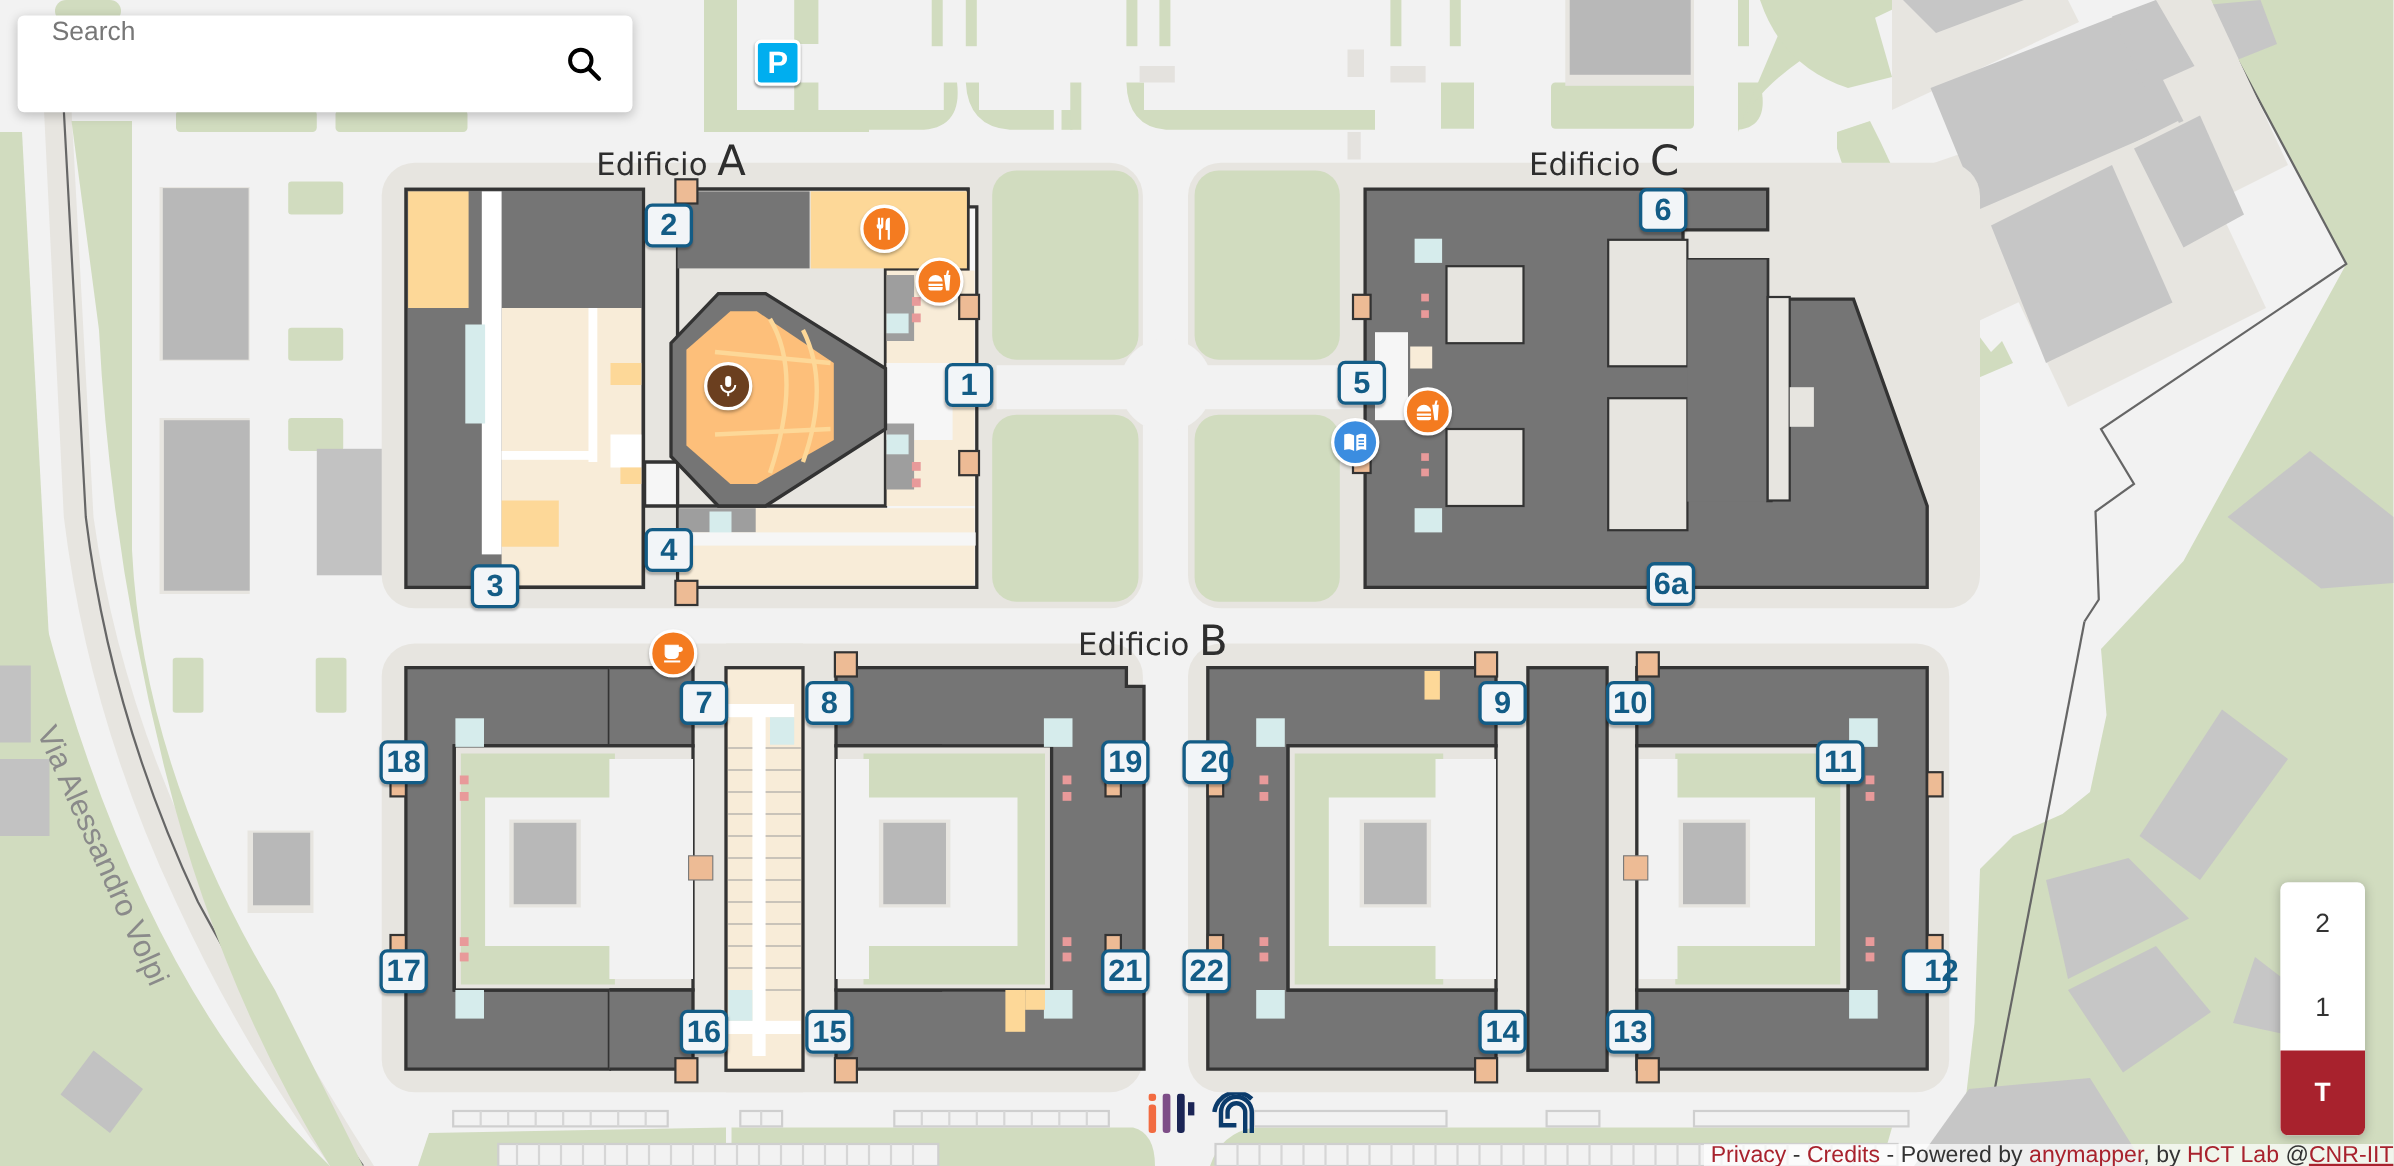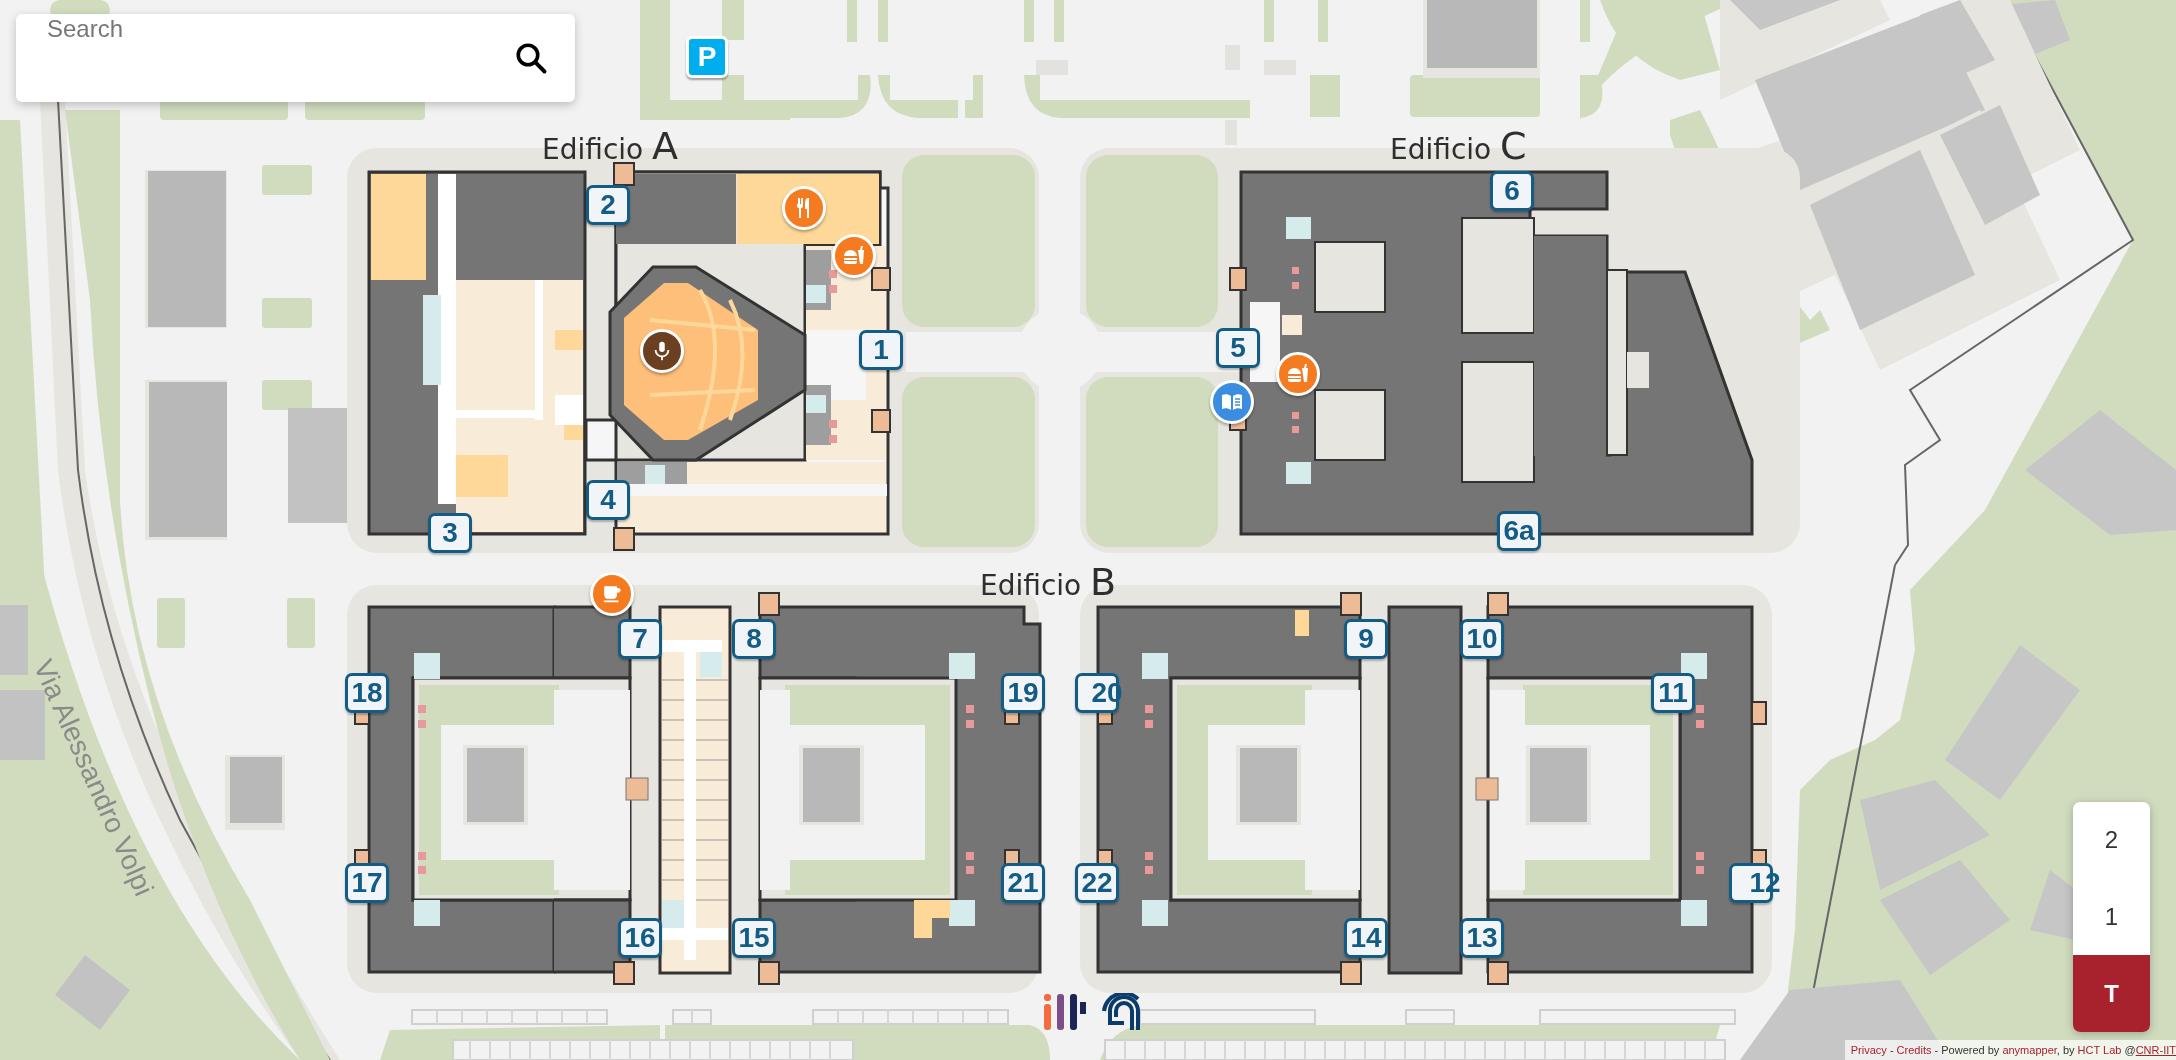--- a/index.html
+++ b/index.html
@@ -5,21 +5,21 @@
   html, body { margin:0; padding:0; }
   body { width:2176px; height:1060px; overflow:hidden; background:#f2f2f2; font-family:"Liberation Sans", sans-serif; position:relative; }
   #map { position:absolute; left:0; top:0; width:2176px; height:1060px; }
   .search-box { position:absolute; left:16px; top:14px; width:559px; height:88px; background:#fff; border-radius:6px; box-shadow:0 3px 10px rgba(0,0,0,0.22); display:flex; align-items:flex-start; }
   .search-input { border:none; outline:none; background:transparent; font-family:"Liberation Sans", sans-serif; font-size:24px; color:#333; margin-left:29px; width:440px; }
   .search-input::placeholder { color:#777; }
   .search-btn { position:absolute; right:26px; top:26px; width:36px; height:36px; cursor:pointer; }
   .floor-selector { position:absolute; left:2073px; top:802px; width:77px; height:230px; background:#fff; border-radius:7px; box-shadow:0 2px 10px rgba(0,0,0,0.25); overflow:hidden; }
   .floor-btn { height:76.7px; display:flex; align-items:center; justify-content:center; font-size:24px; color:#333; cursor:pointer; }
   .floor-btn.active { background:#a8222d; color:#fff; font-weight:bold; }
-  .attribution { position:absolute; right:0; bottom:0; height:20px; background:rgba(255,255,255,0.7); font-size:11px; line-height:20px; padding:0 0 0 6px; color:#333; white-space:nowrap; }
+  .attribution { position:absolute; right:0; bottom:0; height:20px; background:rgba(255,255,255,0.7); font-size:21px; line-height:20px; padding:0 0 0 6px; color:#333; white-space:nowrap; }
   .attribution a { color:#a8222d; text-decoration:none; }
   .attribution a.u { text-decoration:underline; }
   .bld-label { position:absolute; font-family:"DejaVu Sans", sans-serif; font-weight:normal; color:#2e2e2e; font-size:28px; letter-spacing:0px; }
   .bld-label .big { font-size:38px; }
   .entrance { position:absolute; width:44px; height:40px; background:#f2f5f8; border:3.5px solid #135c86; border-radius:7px; box-sizing:border-box; display:flex; align-items:center; justify-content:center; font-weight:bold; font-size:28px; color:#135c86; box-shadow:0 2px 2px rgba(0,0,0,0.25); cursor:pointer; font-family:"Liberation Sans", sans-serif; }
   .poi { position:absolute; width:44px; height:44px; border-radius:50%; border:3px solid #fff; box-sizing:border-box; display:flex; align-items:center; justify-content:center; box-shadow:0 2px 3px rgba(0,0,0,0.3); cursor:pointer; }
   .street-label { position:absolute; left:56px; top:655px; font-size:28px; color:#8a8a8a; transform:rotate(66deg); transform-origin:left top; white-space:nowrap; }
   .parking { position:absolute; left:686px; top:36px; width:42px; height:42px; background:#00aeef; border:3px solid #fff; border-radius:6px; box-sizing:border-box; color:#fff; font-weight:bold; font-size:28px; display:flex; align-items:center; justify-content:center; box-shadow:0 2px 2px rgba(0,0,0,0.35); cursor:pointer; }
   .logos { position:absolute; left:1044px; top:993px; display:flex; align-items:center; gap:14px; }
 </style>

